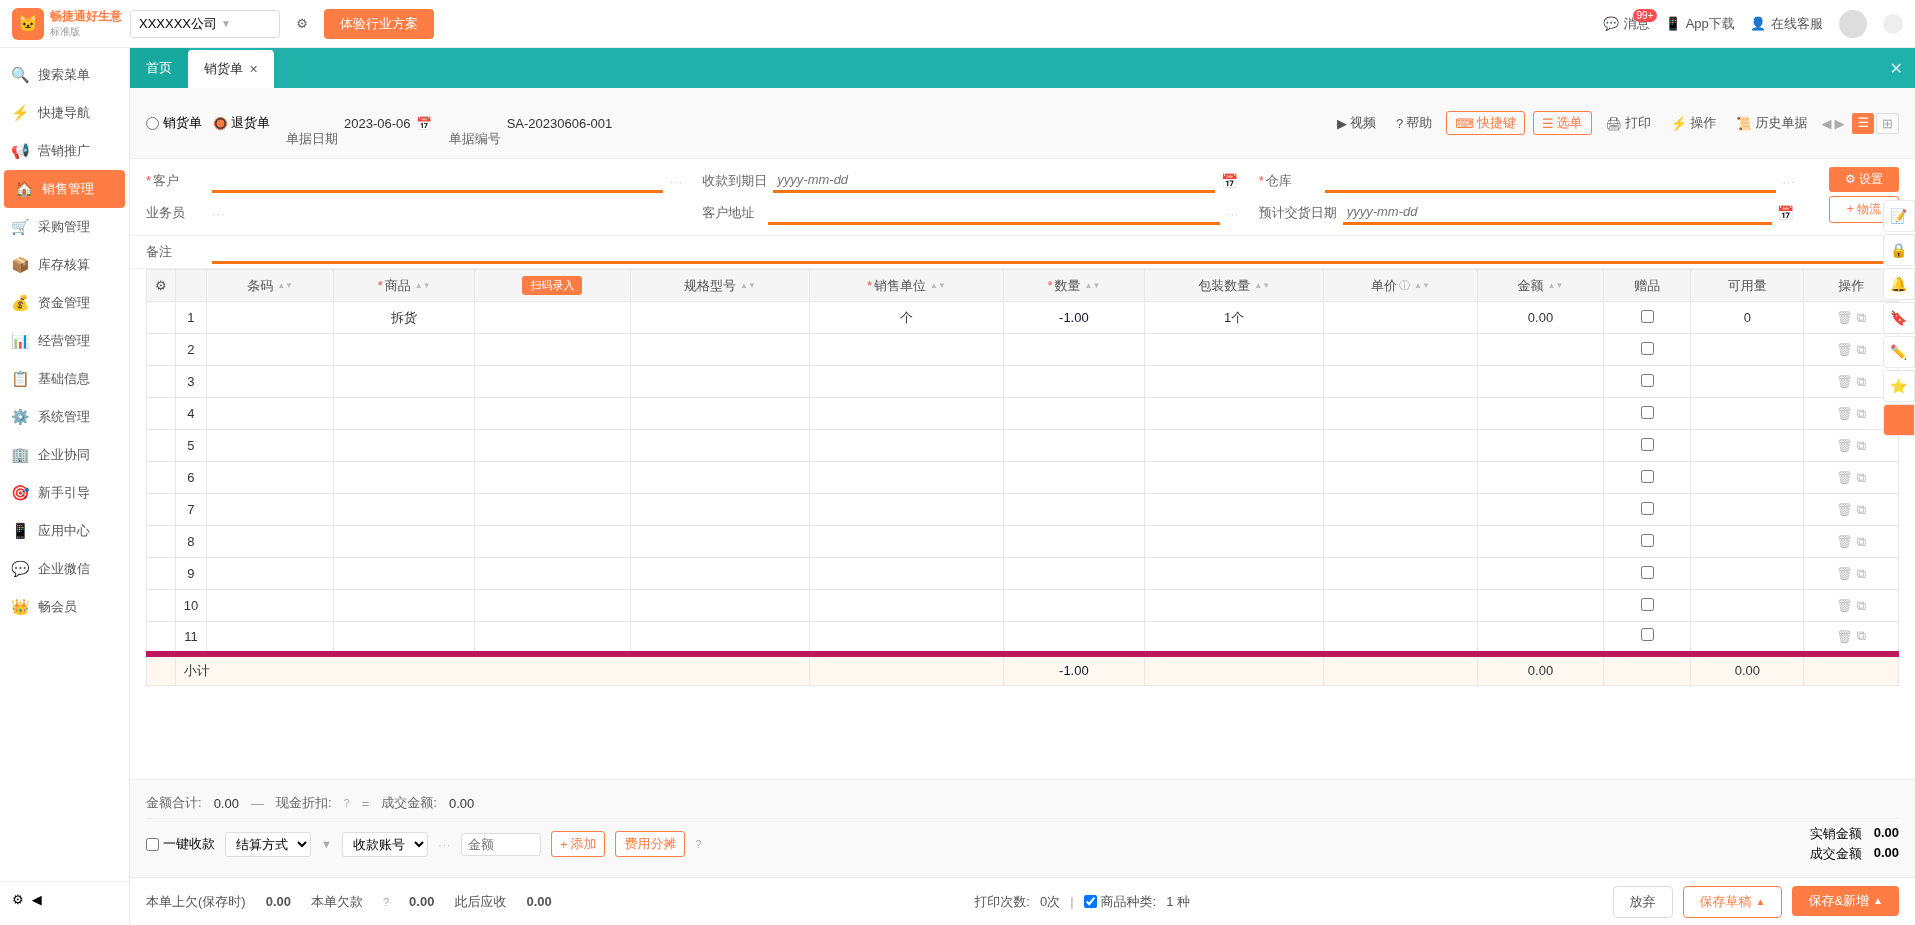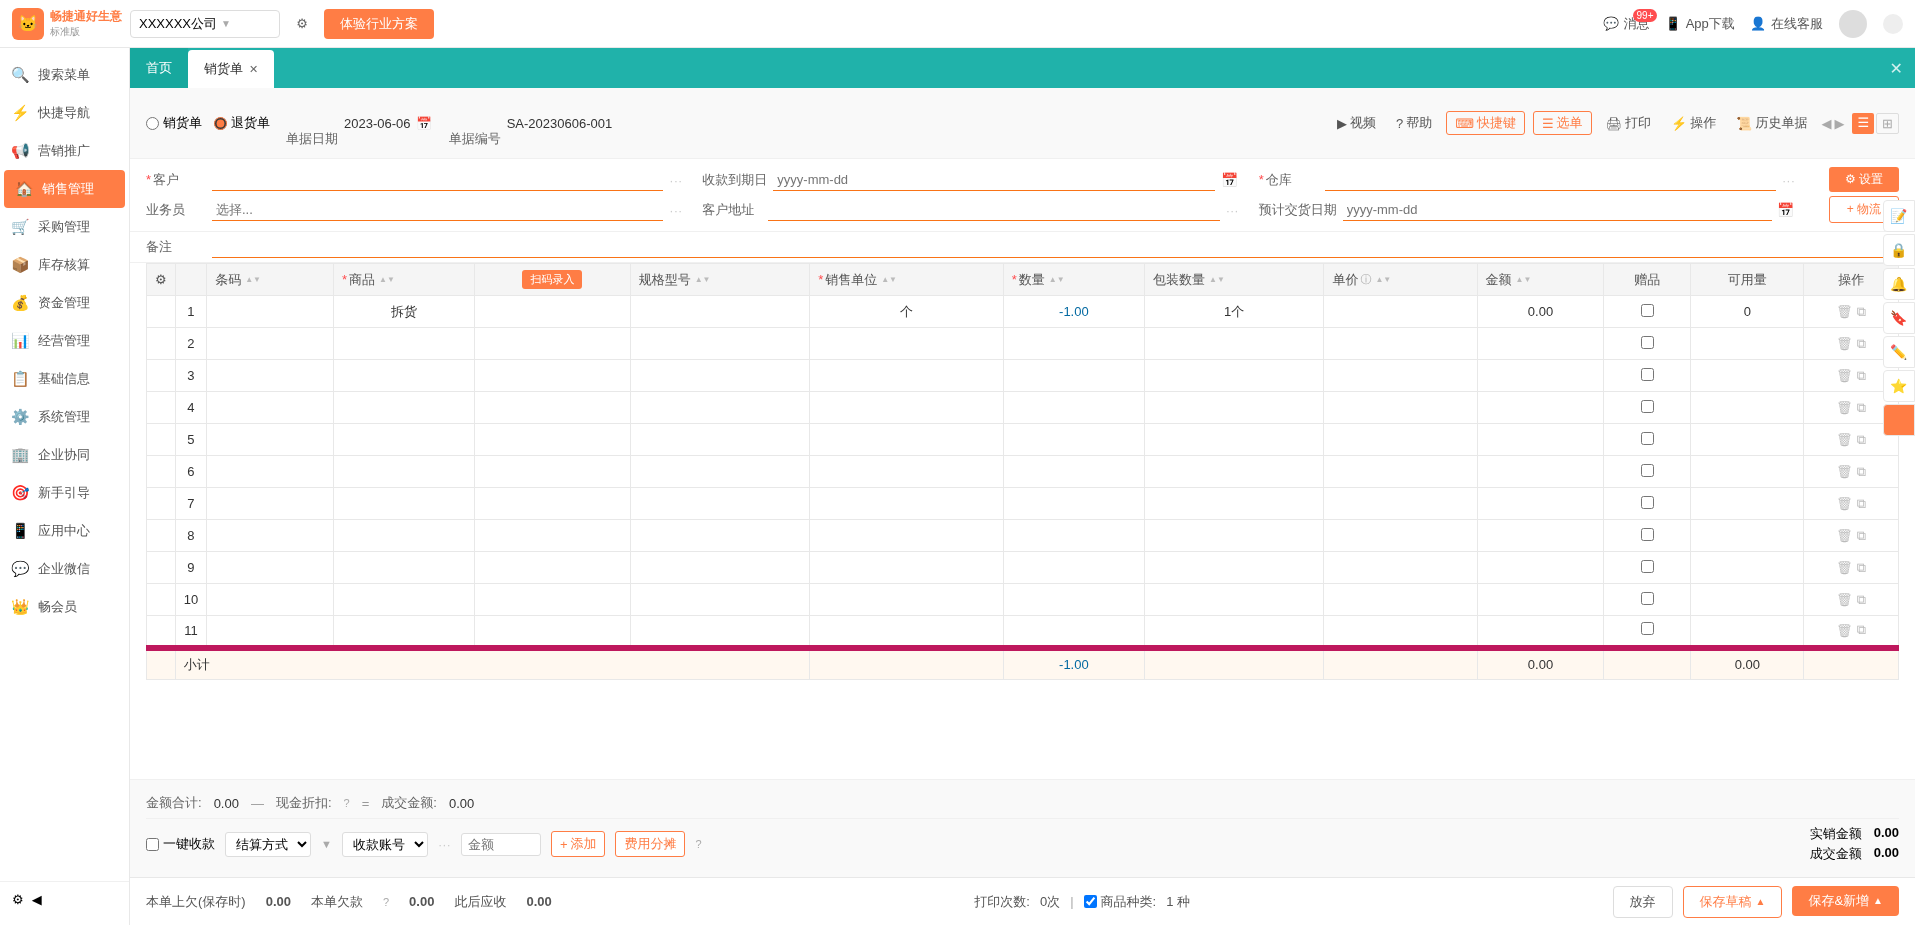--- a/index.html
+++ b/index.html
@@ -45,36 +45,36 @@
     .radio-item input { accent-color: #ff7d45; }
     .date-field { display: flex; align-items: center; gap: 6px; }
     .date-label { color: #666; margin-top: 32px; }
     .date-value { color: #333; font-weight: 500; }
     .form-header-right { display: flex; align-items: center; gap: 8px; }
     .header-btn { display: flex; align-items: center; gap: 3px; cursor: pointer; color: #555; font-size: 12px; padding: 2px 6px; }
     .header-btn.orange { color: #ff7d45; border: 1px solid #ff7d45; border-radius: 3px; padding: 2px 8px; }
     .field-row { display: flex; align-items: center; gap: 6px; }
     .field-label { color: #666; min-width: 60px; white-space: nowrap; }
     .field-label.required::before { content: '*'; color: #ff4d4f; margin-right: 2px; }
-    .field-input { flex: 1; border: none; border-bottom: 1px solid #f97316; padding: 3px 4px; color: #a21caf; outline: none; background: transparent; }
+    .field-input { flex: 1; border: none; border-bottom: 3px solid #f97316; padding: 3px 4px; color: #a21caf; outline: none; background: transparent; font-style: italic; }
     .field-dots { color: #ccc; cursor: pointer; }
     .field-icon { color: #ccc; cursor: pointer; font-size: 14px; }
 
     
     .table-area { flex: 1; padding: 0 16px; overflow: auto; }
     .data-table { width: 100%; border-collapse: collapse; font-size: 12px; }
     .data-table th { background: #f5f5f5; border: 1px solid #e8e8e8; padding: 6px 8px; text-align: center; color: #555; font-weight: normal; white-space: nowrap; position: sticky; top: 0; z-index: 2; }
     .data-table td { border: 1px solid #e8e8e8; padding: 5px 8px; text-align: center; color: #333; height: 32px; }
     .scan-btn { background: #ff7d45; color: white; border: none; border-radius: 3px; padding: 2px 8px; cursor: pointer; font-size: 11px; }
-    .num-negative { color: #0369a1; }
+    .num-negative { color: #0f172a; }
     .subtotal-row td { background: #fff8f0; font-weight: 500; border-top: 6px solid #be185d; }
     .sort-arrows { display: inline-flex; flex-direction: column; font-size: 8px; color: #bbb; vertical-align: middle; margin-left: 2px; }
     .op-icons { display: flex; align-items: center; justify-content: center; gap: 4px; }
     .op-icon { color: #bbb; cursor: pointer; font-size: 13px; }
-    th .th-content { display: flex; align-items: center; justify-content: flex-start; gap: 2px; }
+    th .th-content { display: flex; align-items: center; justify-content: center; gap: 2px; }
 
     
     .form-footer { padding: 8px 16px; border-top: 1px solid #f0f0f0; background: #f9f9f9; }
     .footer-amounts { display: flex; align-items: center; gap: 12px; padding: 6px 0; }
     .amount-label { color: #666; }
     .amount-value { color: #333; font-weight: 500; }
     .dash { color: #999; }
     .equal { color: #999; }
     .footer-payment { display: flex; align-items: center; gap: 10px; padding: 6px 0; border-top: 1px solid #f0f0f0; }
     .checkbox-item { display: flex; align-items: center; gap: 4px; cursor: pointer; }
@@ -298,21 +298,20 @@
             <span class="field-icon">📅</span>
           </div>
           <div class="field-row">
             <span class="field-label required">仓库</span>
             <input class="field-input" style="flex: 1 1 0%;">
             <span class="field-dots">···</span>
           </div>
 
           <div class="field-row">
             <span class="field-label">业务员</span>
-            <input class="field-input" placeholder="选择..." style="flex: 1 1 0%;">
             <span class="field-dots">···</span>
           </div>
           <div class="field-row">
             <span class="field-label">客户地址</span>
             <input class="field-input" style="flex: 1 1 0%;">
             <span class="field-dots">···</span>
           </div>
           <div class="field-row">
             <span class="field-label">预计交货日期</span>
             <input class="field-input" placeholder="yyyy-mm-dd" style="flex: 1 1 0%;">

